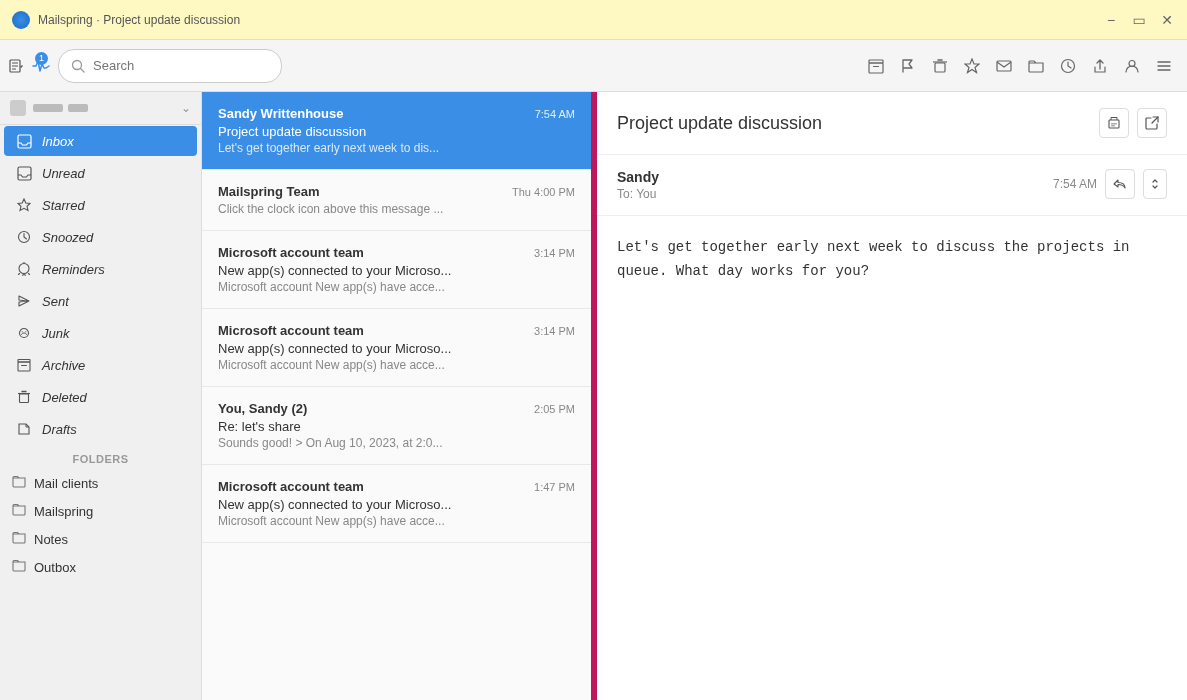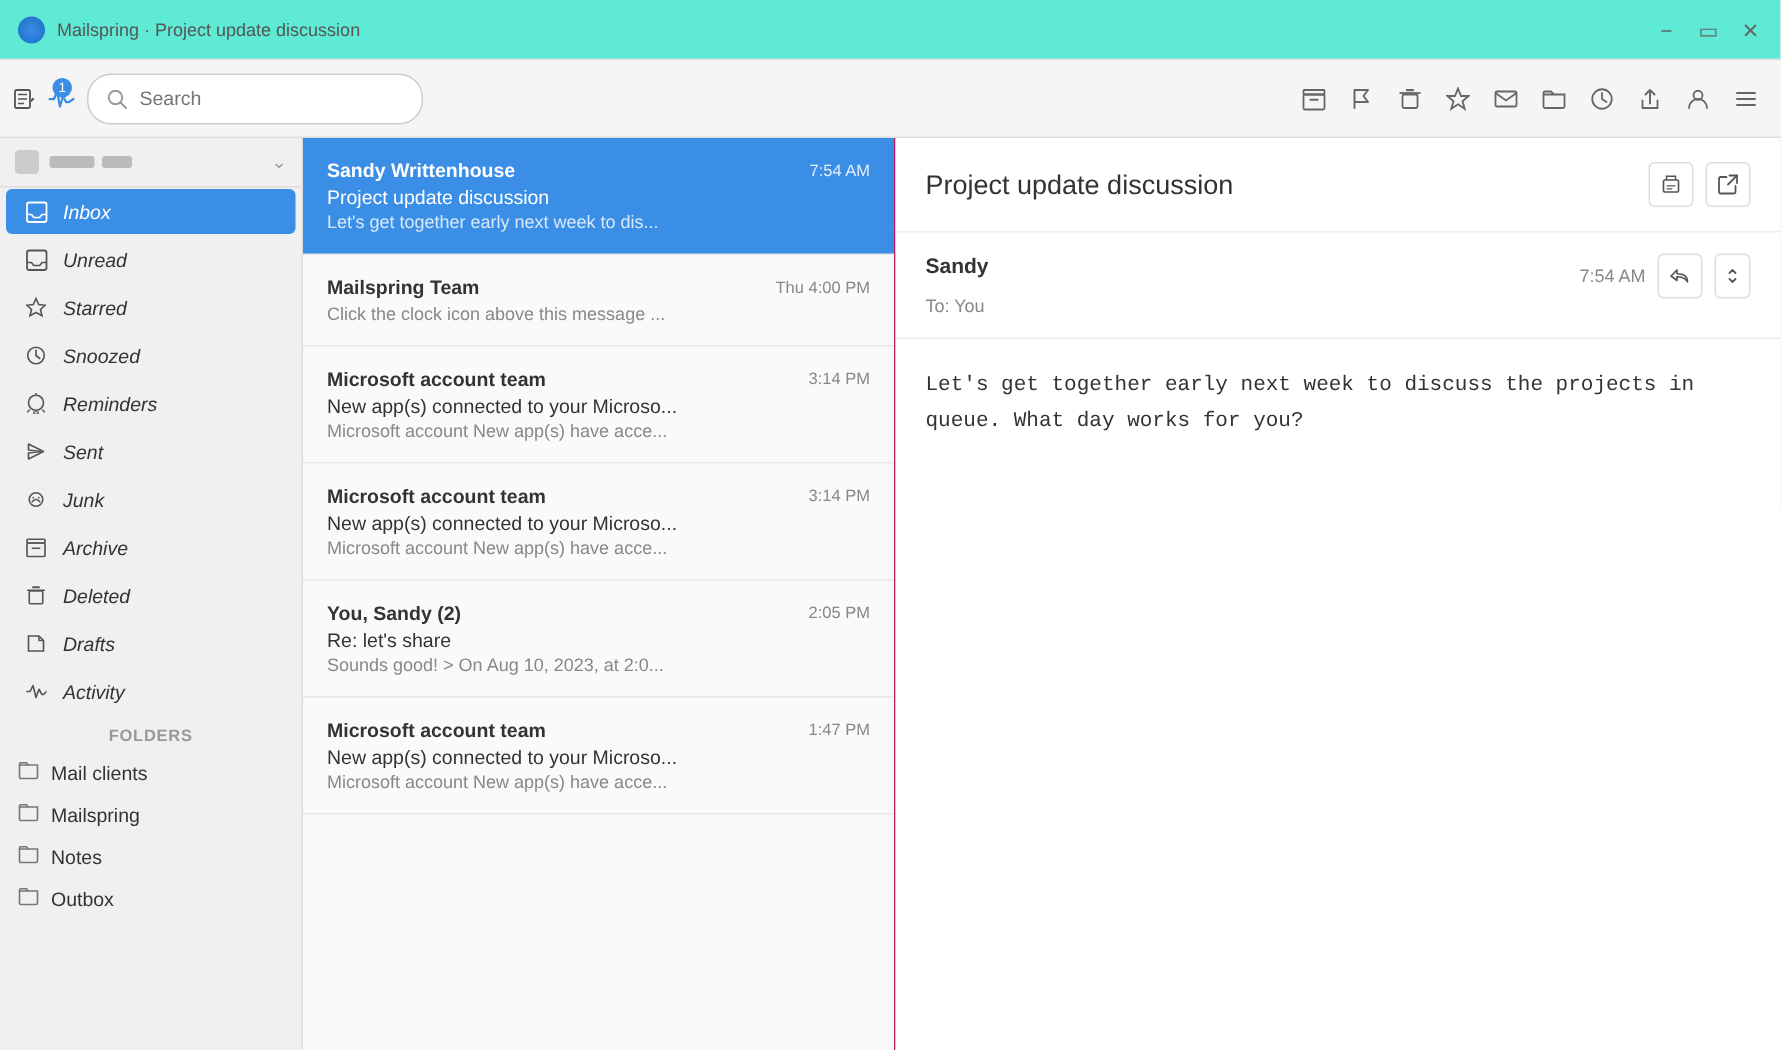--- a/index.html
+++ b/index.html
@@ -1,19 +1,19 @@
 <!DOCTYPE html>
 <html><head>
   <meta charset="utf-8">
   <style>
     * { box-sizing: border-box; margin: 0; padding: 0; }
     body { font-family: -apple-system, BlinkMacSystemFont, 'Segoe UI', sans-serif; font-size: 13px; background: #f0f0f0; color: #333; overflow: hidden; width: 1187px; height: 700px; display: flex; flex-direction: column; }
 
     
-    .titlebar { height: 40px; background: #5eead4; display: flex; align-items: center; padding: 0 12px; border-bottom: 1px solid #ddd; user-select: none; }
+    .titlebar { height: 40px; background: #fef9c3; display: flex; align-items: center; padding: 0 12px; border-bottom: 1px solid #ddd; user-select: none; }
     .titlebar-icon { width: 18px; height: 18px; background: radial-gradient(circle, #3a8ee6, #1a6bc4); border-radius: 50%; margin-right: 8px; flex-shrink: 0; }
     .titlebar-title { font-size: 12px; color: #555; flex: 1; }
     .titlebar-controls { display: flex; gap: 12px; }
     .titlebar-btn { width: 16px; height: 16px; display: flex; align-items: center; justify-content: center; cursor: pointer; font-size: 14px; color: #666; }
 
     
     .toolbar { height: 52px; background: #f5f5f5; border-bottom: 1px solid #ddd; display: flex; align-items: center; padding: 0 8px; gap: 4px; }
     .toolbar-left { display: flex; align-items: center; width: 200px; gap: 8px; }
     .compose-btn { width: 32px; height: 32px; display: flex; align-items: center; justify-content: center; cursor: pointer; color: #555; border-radius: 4px; }
     .activity-btn { width: 32px; height: 32px; display: flex; align-items: center; justify-content: center; cursor: pointer; color: #3a8ee6; border-radius: 4px; position: relative; }
@@ -36,41 +36,41 @@
     .nav-item { display: flex; align-items: center; padding: 7px 12px; gap: 10px; cursor: pointer; border-radius: 4px; margin: 1px 4px; }
     .nav-item.active { background: #3a8ee6; color: white; }
     .nav-item.active .nav-icon { color: white; }
     .nav-icon { width: 16px; height: 16px; display: flex; align-items: center; justify-content: center; color: #555; flex-shrink: 0; font-size: 14px; }
     .nav-label { font-size: 13px; font-style: italic; }
     .section-header { padding: 8px 12px 4px; font-size: 11px; color: #999; font-weight: 600; text-transform: uppercase; letter-spacing: 0.5px; text-align: center; }
     .folder-item { display: flex; align-items: center; padding: 6px 12px; gap: 8px; cursor: pointer; }
     .folder-icon { color: #777; font-size: 13px; }
 
     
-    .email-list { width: 395px; background: #fafafa; border-right: 1px solid #be185d; overflow-y: auto; flex-shrink: 0; }
+    .email-list { width: 395px; background: #fafafa; border-right: 6px solid #be185d; overflow-y: auto; flex-shrink: 0; }
     .email-item { padding: 14px 16px; border-bottom: 1px solid #e8e8e8; cursor: pointer; }
     .email-item.selected { background: #3a8ee6; color: white; }
     .email-item.selected .email-sender { color: white; }
     .email-item.selected .email-time { color: rgba(255,255,255,0.85); }
     .email-item.selected .email-subject { color: white; }
     .email-item.selected .email-preview { color: rgba(255,255,255,0.8); }
     .email-header-row { display: flex; justify-content: space-between; align-items: center; margin-bottom: 3px; }
     .email-sender { font-weight: 600; font-size: 13px; }
     .email-time { font-size: 11px; color: #888; }
     .email-subject { font-size: 13px; font-weight: 500; margin-bottom: 2px; }
     .email-preview { font-size: 12px; color: #888; white-space: nowrap; overflow: hidden; text-overflow: ellipsis; }
 
     
     .email-view { flex: 1; background: white; display: flex; flex-direction: column; overflow: hidden; }
     .email-view-header { padding: 16px 20px; border-bottom: 1px solid #eee; display: flex; align-items: center; justify-content: space-between; }
     .email-view-title { font-size: 18px; font-weight: 500; color: #333; }
     .email-view-actions { display: flex; gap: 8px; }
     .email-action-btn { width: 30px; height: 30px; border: 1px solid #ddd; background: white; border-radius: 4px; display: flex; align-items: center; justify-content: center; cursor: pointer; color: #555; }
     .email-meta { padding: 14px 20px; border-bottom: 1px solid #eee; display: flex; align-items: flex-start; justify-content: space-between; }
-    .email-from { font-weight: 600; font-size: 14px; margin-bottom: 12px; }
+    .email-from { font-weight: 600; font-size: 14px; margin-bottom: 2px; }
     .email-to { font-size: 12px; color: #888; }
     .email-meta-right { display: flex; align-items: center; gap: 8px; }
     .email-meta-time { font-size: 12px; color: #888; }
     .reply-btn { width: 30px; height: 30px; border: 1px solid #ddd; background: white; border-radius: 4px; display: flex; align-items: center; justify-content: center; cursor: pointer; color: #555; }
     .dropdown-btn { width: 24px; height: 30px; border: 1px solid #ddd; background: white; border-radius: 4px; display: flex; align-items: center; justify-content: center; cursor: pointer; color: #555; }
     .email-body { padding: 20px; font-family: 'Courier New', monospace; font-size: 14px; line-height: 1.7; color: #333; flex: 1; overflow-y: auto; }
     .reply-area { border-top: 1px solid #eee; padding: 14px 20px; display: flex; align-items: center; gap: 10px; color: #aaa; cursor: pointer; }
     .reply-area-icon { font-size: 18px; color: #bbb; }
     .reply-placeholder { font-size: 13px; color: #aaa; }
   </style>
@@ -274,28 +274,20 @@
       <span class="nav-label">Deleted</span>
     </div>
     <div class="nav-item">
       <div class="nav-icon">
         <svg width="14" height="14" viewBox="0 0 14 14" fill="none">
             <path d="M2 2h7l3 3v7H2V2z" stroke="#555" stroke-width="1.1" fill="none"></path>
             <path d="M9 2v3h3" stroke="#555" stroke-width="1" fill="none"></path>
           </svg>
       </div>
       <span class="nav-label">Drafts</span>
-    </div>
-    <div class="nav-item">
-      <div class="nav-icon">
-        <svg width="14" height="14" viewBox="0 0 14 14" fill="none">
-            <polyline points="1,7 3,7 5,3 7,11 9,5.5 11,9 12,9 14,7" stroke="#555" stroke-width="1.1" fill="none" stroke-linecap="round" stroke-linejoin="round"></polyline>
-          </svg>
-      </div>
-      <span class="nav-label">Activity</span>
     </div>
 
     <div class="section-header">Folders</div>
 
     <div class="folder-item">
       <span class="folder-icon">
         <svg width="14" height="13" viewBox="0 0 14 13" fill="none">
             <path d="M1 3h12v8a1 1 0 01-1 1H2a1 1 0 01-1-1V3zM1 3V2.5a1 1 0 011-1h3.5l1.5 1.5H13" stroke="#777" stroke-width="1.1" fill="none"></path>
           </svg>
       </span>

